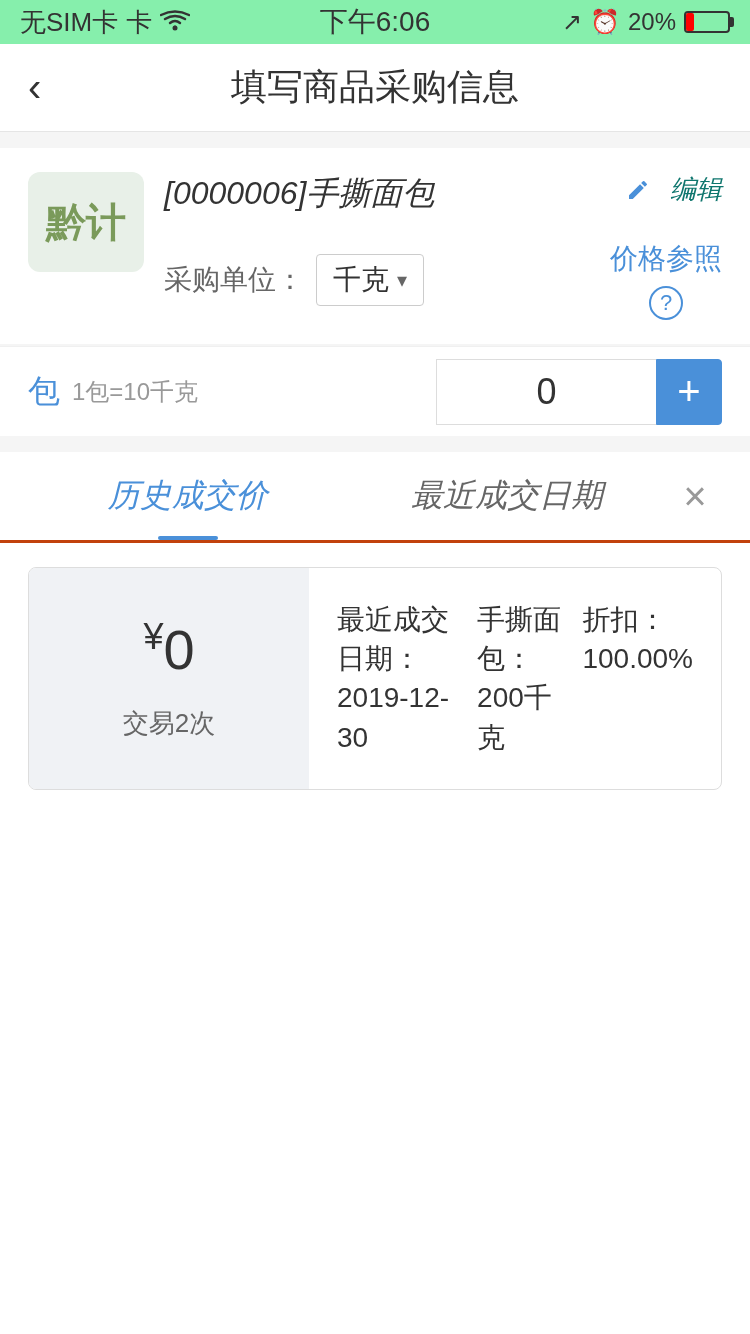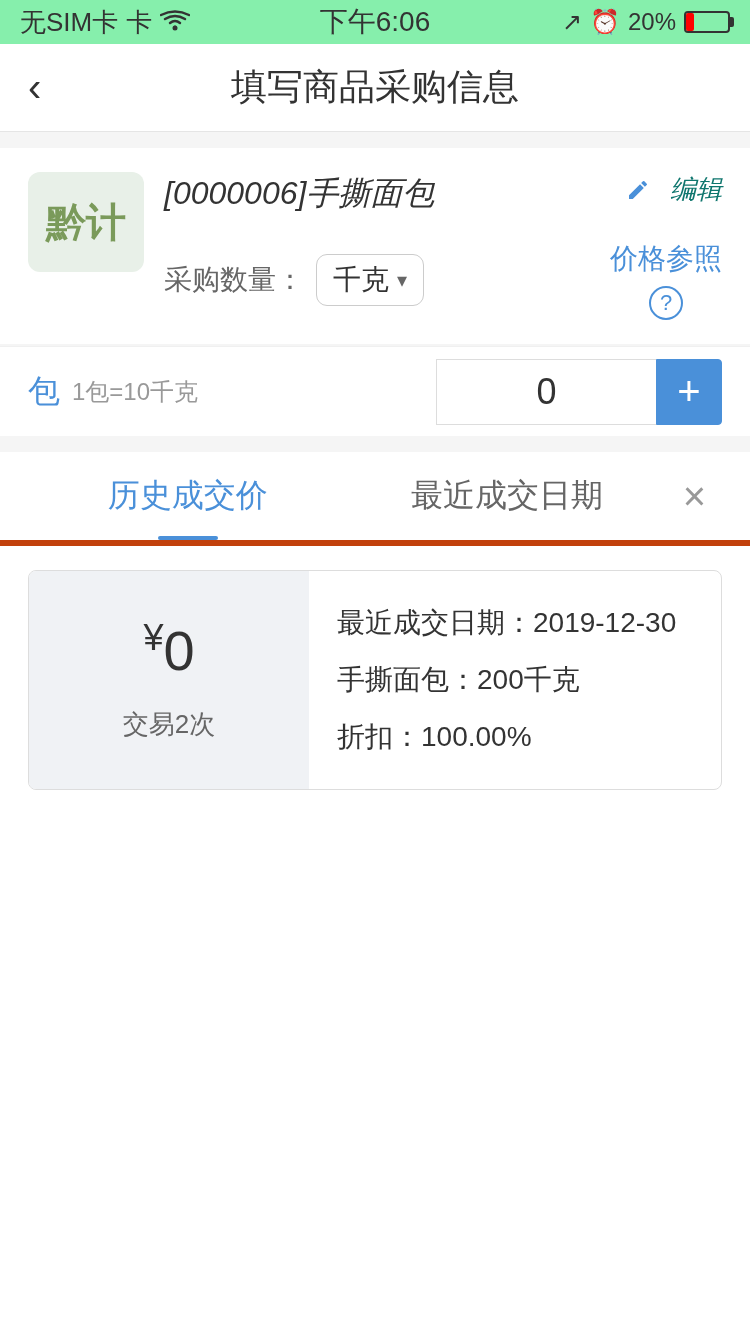--- a/index.html
+++ b/index.html
@@ -150,21 +150,21 @@
       margin-top: 24px;
     }
     .unit-label {
       font-size: 28px;
       color: #666;
     }
     .unit-dropdown {
       display: flex;
       align-items: center;
       border: 1px solid #ccc;
-      border-radius: 11px;
+      border-radius: 4px;
       padding: 6px 16px;
       font-size: 28px;
       color: #333;
       background: white;
       cursor: pointer;
       gap: 8px;
       margin-left: 12px;
     }
     .dropdown-arrow {
       font-size: 20px;
@@ -244,21 +244,22 @@
       font-size: 40px;
       color: white;
       cursor: pointer;
       border-radius: 0 4px 4px 0;
     }
 
     
     .tabs-container {
       background: white;
       margin-top: 16px;
-      border-bottom: 6px solid #c2410c;
+      border-bottom: 3px solid #c2410c;
+      font-style: italic;
     }
     .tabs-row {
       display: flex;
       align-items: center;
       height: 88px;
       padding: 0 28px;
     }
     .tab-item {
       flex: 1;
       display: flex;
@@ -326,21 +327,21 @@
     }
     .tx-count {
       font-size: 26px;
       color: #666;
       margin-top: 24px;
     }
     .tx-right {
       flex: 1;
       padding: 32px 28px;
       display: flex;
-      flex-direction: column;
+      flex-direction: row;
       gap: 18px;
     }
     .tx-detail-row {
       font-size: 28px;
       color: #333;
       line-height: 1.4;
     }
 
     
     .bottom-area {
@@ -397,21 +398,21 @@
         </span>
         <span class="edit-btn">
           <svg width="24" height="24" viewBox="0 0 24 24" fill="none" style="display:inline-block;vertical-align:middle">
             <path d="M3 17.25V21h3.75L17.81 9.94l-3.75-3.75L3 17.25zM20.71 7.04a1 1 0 000-1.41l-2.34-2.34a1 1 0 00-1.41 0l-1.83 1.83 3.75 3.75 1.83-1.83z" fill="#4a90d9"></path>
           </svg>
           <span>编辑</span>
         </span>
       </div>
       <div class="product-unit-row">
         <div style="display:flex;align-items:center">
-          <span class="unit-label">采购数量：</span>
+          <span class="unit-label">采购单位：</span>
           <div class="unit-dropdown">
             <span>千克</span>
             <span class="dropdown-arrow">▾</span>
           </div>
         </div>
         <div class="price-ref">
           <span>价格参照</span>
           <div class="price-ref-icon">?</div>
         </div>
       </div>

